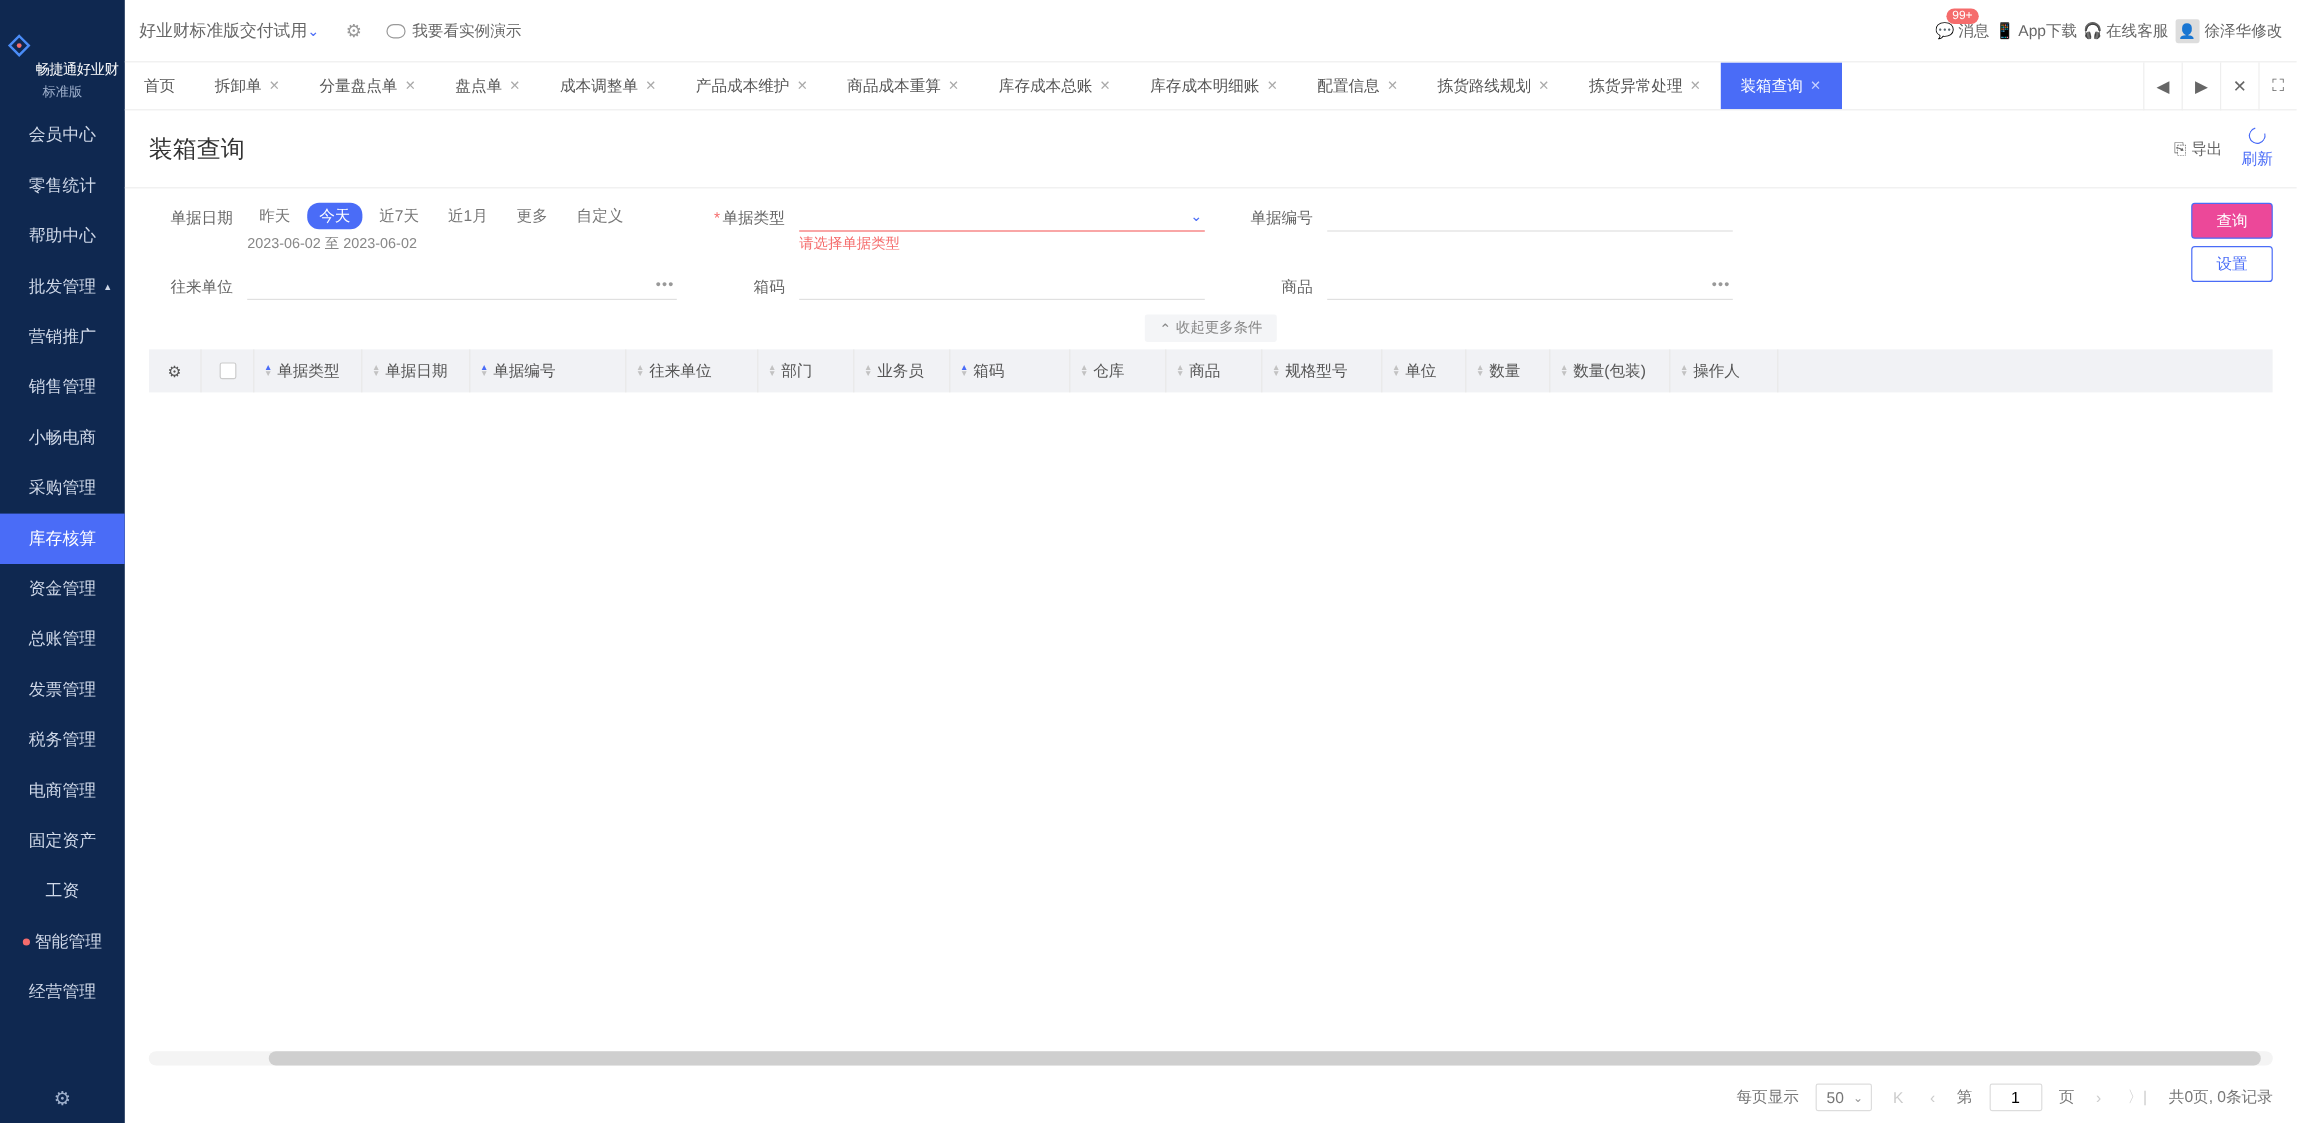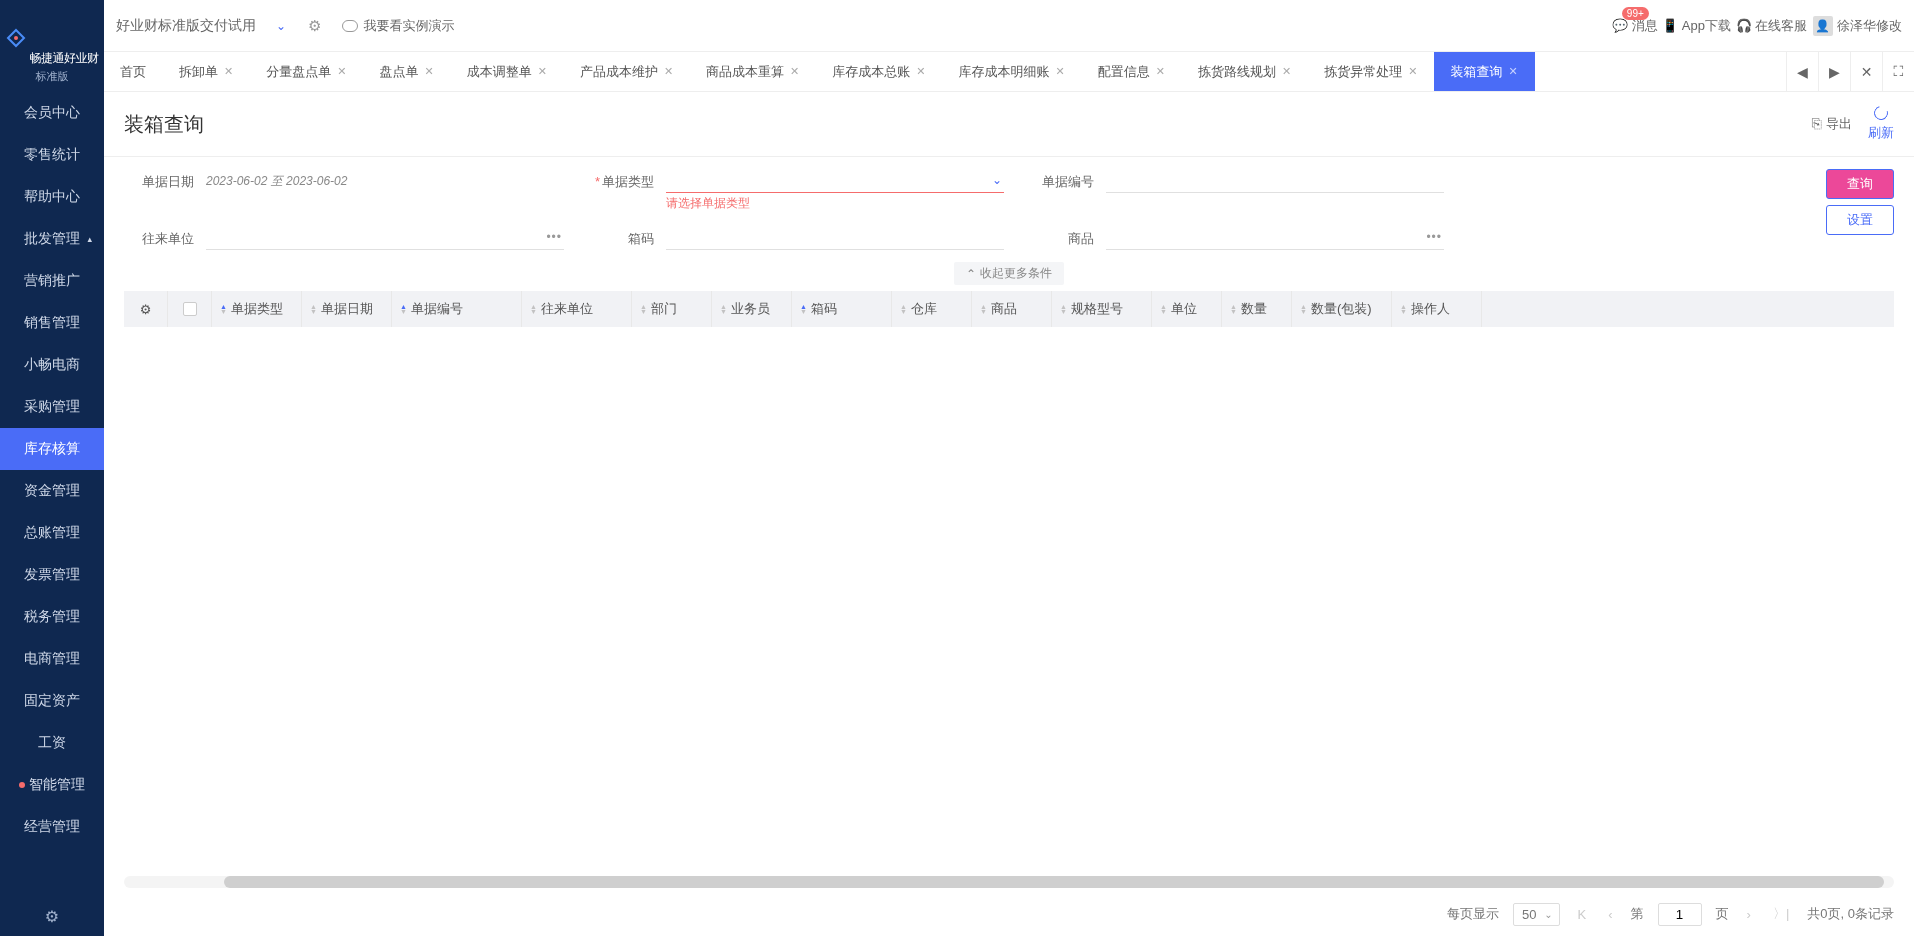--- a/index.html
+++ b/index.html
@@ -20,21 +20,21 @@
 .nav-item.active { background: #4a6cf7; color: #fff; }
 .nav-item.expanded::after { content: "▴"; font-size: 9px; position: absolute; right: 12px; top: 50%; transform: translateY(-50%); }
 .nav-item .dot { display: inline-block; width: 6px; height: 6px; border-radius: 50%; background: #f56c6c; margin-right: 4px; vertical-align: middle; }
 .sidebar-footer { text-align: center; padding: 10px 0; color: #9fb0cc; font-size: 16px; cursor: pointer; }
 
 
 .main { flex: 1; display: flex; flex-direction: column; min-width: 0; }
 
 
 .topbar { height: 52px; border-bottom: 1px solid #eee; display: flex; align-items: center; padding: 0 12px; }
-.topbar .tenant { display: flex; align-items: center; gap: 20px; padding-right: 16px; }
+.topbar .tenant { display: flex; align-items: center; gap: 0; padding-right: 16px; }
 .tenant-name { color: #666; font-size: 14px; }
 .chev { color: #4a6cf7; font-size: 12px; }
 .gear { color: #999; font-size: 15px; cursor: pointer; margin-left: 6px; }
 .demo-link { margin-left: 20px; display: flex; align-items: center; gap: 6px; color: #666; cursor: pointer; }
 .cloud-icon { width: 16px; height: 12px; border: 1.5px solid #999; border-radius: 8px; position: relative; }
 .topbar-spacer { flex: 1; }
 .top-actions { display: flex; align-items: center; gap: 6px; }
 .top-act { display: flex; align-items: center; gap: 4px; color: #666; cursor: pointer; position: relative; }
 .badge { position: absolute; top: -10px; left: 8px; background: #f56c6c; color: #fff; font-size: 10px; border-radius: 8px; padding: 1px 5px; }
 .avatar { width: 20px; height: 20px; background: #ddd; border-radius: 2px; display: inline-flex; align-items:center; justify-content:center; color:#aaa; font-size:12px;}
@@ -67,21 +67,21 @@
 .query-label .req { color: #f56c6c; margin-right: 2px; }
 .query-input-wrap { flex: 1; position: relative; }
 .query-input { width: 100%; border: none; border-bottom: 1px solid #e0e0e0; padding: 4px 24px 4px 2px; font-size: 13px; outline: none; background: transparent; }
 .query-input.error { border-bottom-color: #f56c6c; }
 .err-msg { color: #f56c6c; font-size: 12px; margin-top: 2px; }
 .input-suffix { position: absolute; right: 2px; top: 4px; color: #4a6cf7; cursor: pointer; font-size: 12px; }
 .input-suffix.dots { color: #999; letter-spacing: 1px; }
 .date-chips { display: flex; align-items: center; gap: 4px; flex-wrap: wrap; }
 .chip { padding: 2px 10px; border-radius: 10px; cursor: pointer; color: #777; font-size: 13px; }
 .chip.active { background: #4a6cf7; color: #fff; }
-.date-range { color: #888; font-size: 12px; margin-top: 4px; font-style: italic; }
+.date-range { color: #888; font-size: 12px; margin-top: 4px; }
 .query-btns { position: absolute; right: 20px; top: 12px; display: flex; flex-direction: column; gap: 6px; }
 .btn { padding: 5px 20px; border-radius: 3px; cursor: pointer; font-size: 13px; text-align:center; }
 .btn.primary { background: #ec4899; color: #fff; border: 1px solid #4a6cf7; }
 .btn.outline { background: #fff; color: #4a6cf7; border: 1px solid #4a6cf7; }
 .collapse-bar { text-align: center; padding: 6px 0; margin-top: 6px; }
 .collapse-btn { display: inline-flex; align-items:center; gap:4px; padding: 3px 12px; background: #f4f5f7; border: none; color: #888; cursor: pointer; font-size: 12px; border-radius: 2px;}
 
 
 .table-area { flex: 1; padding: 0 20px; display: flex; flex-direction: column; min-height: 0; }
 .table-wrap { flex: 1; overflow: auto; position: relative; }
@@ -260,20 +260,28 @@
 
     <div class="query-panel">
       <div class="query-btns">
         <div class="btn primary">查询</div>
         <div class="btn outline">设置</div>
       </div>
       <div class="query-row">
         <div class="query-field" style="min-width:440px">
           <div class="query-label">单据日期</div>
           <div class="query-input-wrap">
+            <div class="date-chips" id="chips">
+                <span class="chip">昨天</span>
+                <span class="chip active">今天</span>
+                <span class="chip">近7天</span>
+                <span class="chip">近1月</span>
+                <span class="chip">更多</span>
+                <span class="chip">自定义</span>
+              </div>
             <div class="date-range">2023-06-02 至 2023-06-02</div>
           </div>
         </div>
         <div class="query-field" style="min-width:420px">
           <div class="query-label"><span class="req">*</span><span>单据类型</span></div>
           <div class="query-input-wrap">
             <input class="query-input error" style="">
             <span class="input-suffix">⌄</span>
             <div class="err-msg">请选择单据类型</div>
           </div>

